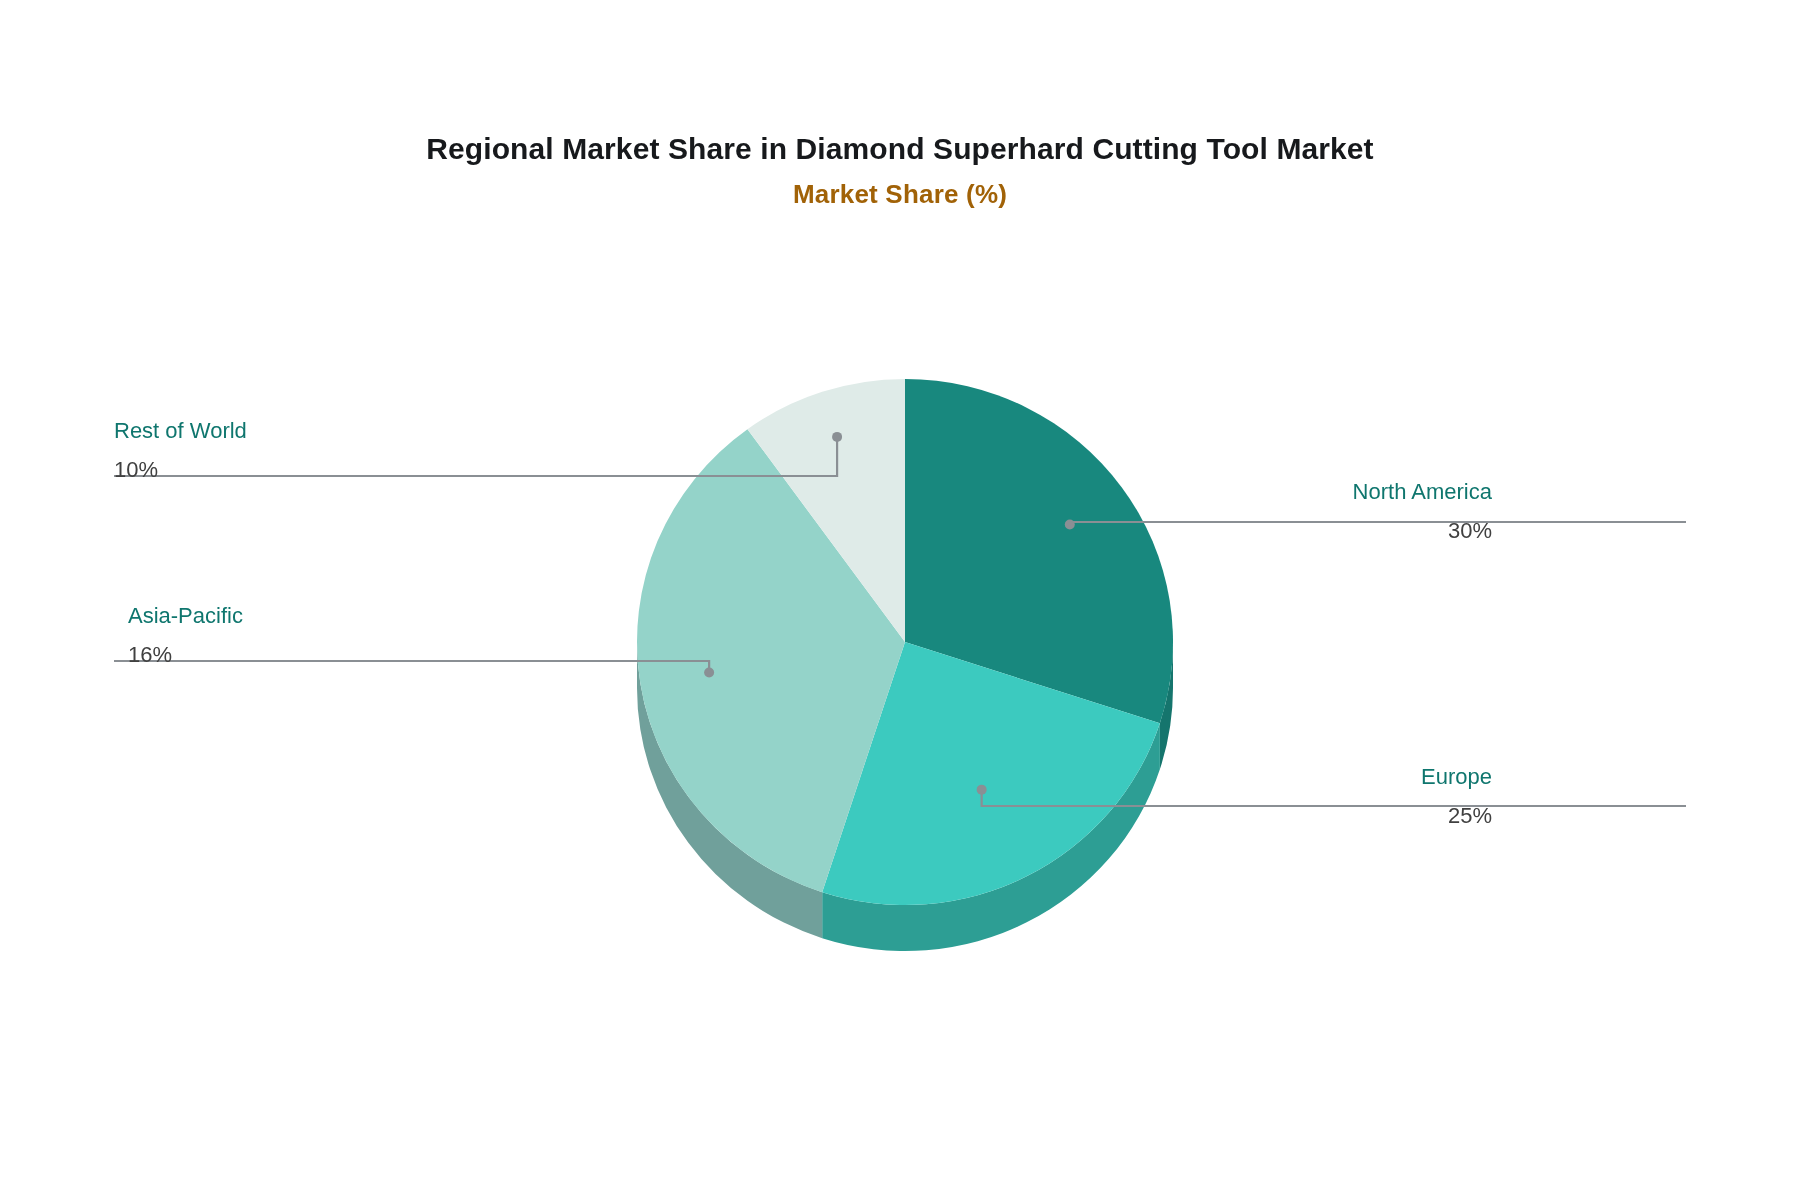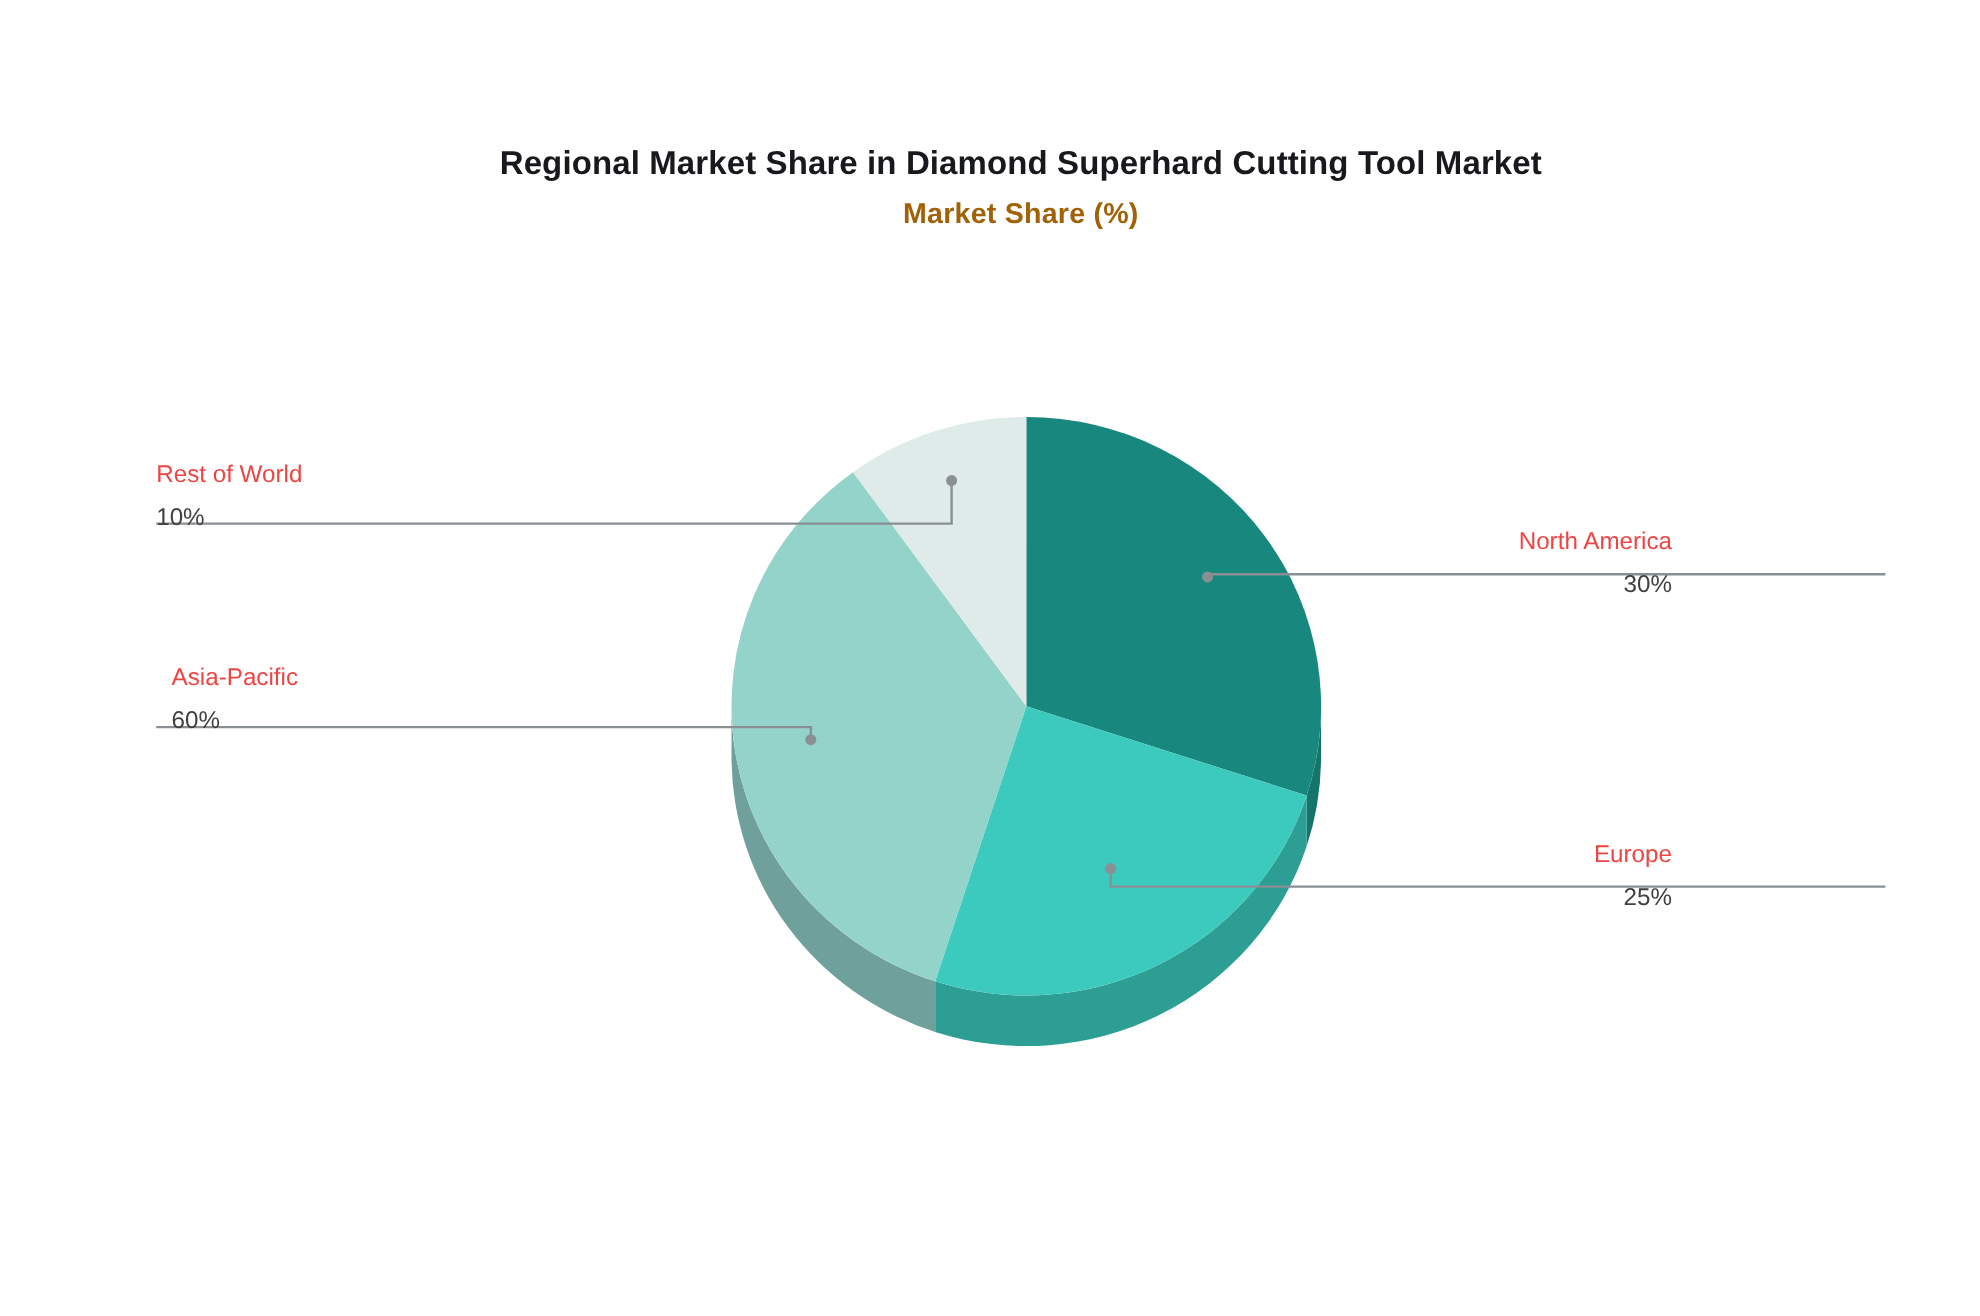--- a/index.html
+++ b/index.html
@@ -12,21 +12,20 @@
     height: 1196px;
     font-family: "Liberation Sans", sans-serif;
     position: relative;
     overflow: hidden;
   }
   #chart-root {
     position: absolute;
     left: 0; top: 0;
     width: 1606px;
     height: 1196px;
-    margin-left: 28px;
   }
 
   .title-block {
     position: absolute;
     left: 0;
     top: 132px;
     width: 1800px;
     text-align: center;
   }
   .chart-title {
@@ -52,21 +51,21 @@
     width: 1800px;
     height: 1196px;
     overflow: visible;
   }
 
   .callout {
     position: absolute;
   }
   .callout .cl-name {
     font-size: 22px;
-    color: #ef4444;
+    color: #0f766e;
     white-space: nowrap;
     line-height: 1.05;
   }
   .callout .cl-value {
     font-size: 22px;
     color: #404040;
     white-space: nowrap;
     line-height: 1.05;
     margin-top: 16px;
   }
@@ -129,21 +128,21 @@
       </g>
   </svg>
 
   <div class="callout left" style="left:114px; top:419px;">
     <div class="cl-name">Rest of World</div>
     <div class="cl-value">10%</div>
   </div>
 
   <div class="callout left" style="left:128px; top:604px;">
     <div class="cl-name">Asia-Pacific</div>
-    <div class="cl-value">60%</div>
+    <div class="cl-value">16%</div>
   </div>
 
   <div class="callout right" style="right:114px; top:480px;">
     <div class="cl-name">North America</div>
     <div class="cl-value">30%</div>
   </div>
 
   <div class="callout right" style="right:114px; top:765px;">
     <div class="cl-name">Europe</div>
     <div class="cl-value">25%</div>

